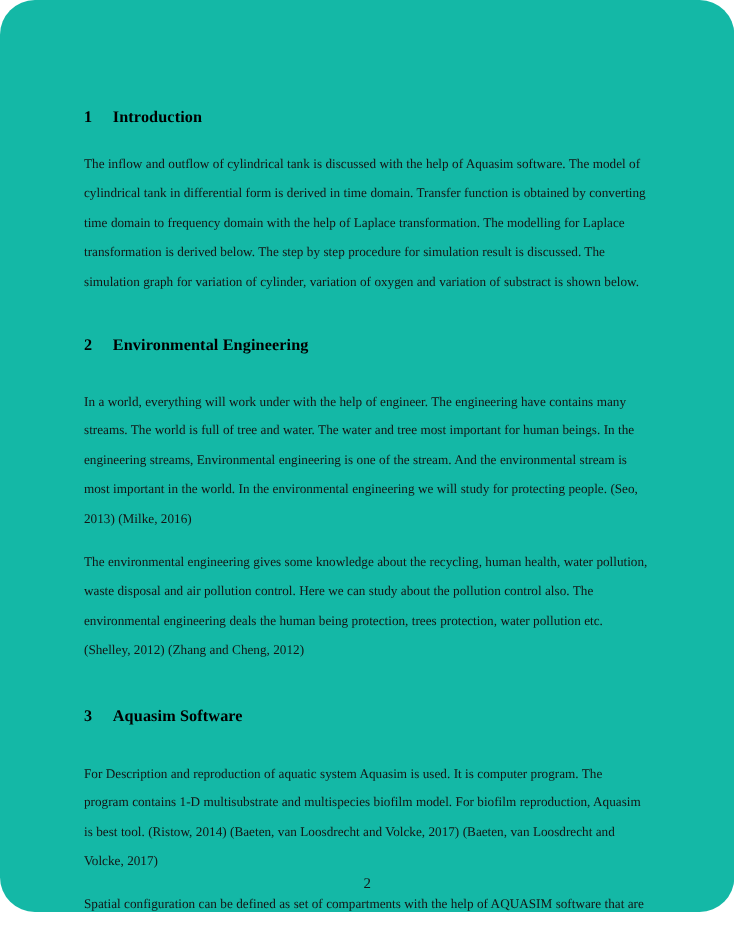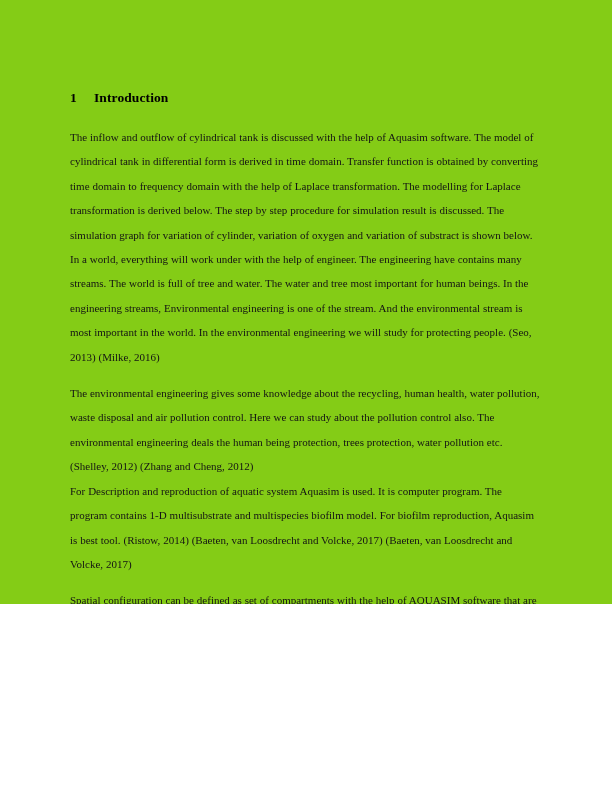--- a/index.html
+++ b/index.html
@@ -3,25 +3,26 @@
 <meta charset="utf-8">
 <style>
   html, body {
     margin: 0;
     padding: 0;
     background: #ffffff;
   }
   .page {
     position: relative;
     width: 612px;
-    height: 604px;
-    background: #84cc16;
+    height: 760px;
+    background: #14b8a6;
     overflow: hidden;
     font-family: "Liberation Serif", "DejaVu Serif", serif;
     color: #0d0d0d;
+    border-radius: 29px;
   }
   .content {
     position: absolute;
     left: 70px;
     top: 88px;
     width: 470px;
   }
   .heading {
     font-size: 13.5px;
     font-weight: bold;
@@ -64,22 +65,28 @@
 <body>
 
 <div class="page">
   <div class="content">
 
     <h2 class="heading heading-1">
       <span class="num">1</span><span>Introduction</span>
     </h2>
     <p class="para last-of-block gap-after">The inflow and outflow of cylindrical tank is discussed with the help of Aquasim software. The model of cylindrical tank in differential form is derived in time domain. Transfer function is obtained by converting time domain to frequency domain with the help of Laplace transformation. The modelling for Laplace transformation is derived below. The step by step procedure for simulation result is discussed. The simulation graph for variation of cylinder, variation of oxygen and variation of substract is shown below.</p>
 
+    <h2 class="heading heading-2">
+      <span class="num">2</span><span>Environmental Engineering</span>
+    </h2>
     <p class="para">In a world, everything will work under with the help of engineer. The engineering have contains many streams. The world is full of tree and water. The water and tree most important for human beings. In the engineering streams, Environmental engineering is one of the stream. And the environmental stream is most important in the world. In the environmental engineering we will study for protecting people. (Seo, 2013) (Milke, 2016)</p>
     <p class="para last-of-block">The environmental engineering gives some knowledge about the recycling, human health, water pollution, waste disposal and air pollution control. Here we can study about the pollution control also. The environmental engineering deals the human being protection, trees protection, water pollution etc. (Shelley, 2012) (Zhang and Cheng, 2012)</p>
 
+    <h2 class="heading heading-3">
+      <span class="num">3</span><span>Aquasim Software</span>
+    </h2>
     <p class="para gap-after">For Description and reproduction of aquatic system Aquasim is used. It is computer program. The program contains 1-D multisubstrate and multispecies biofilm model. For biofilm reproduction, Aquasim is best tool. (Ristow, 2014) (Baeten, van Loosdrecht and Volcke, 2017) (Baeten, van Loosdrecht and Volcke, 2017)</p>
     <p class="para last-of-block">Spatial configuration can be defined as set of compartments with the help of AQUASIM software that are connected each other with the help of links. This can be done with the help of</p>
 
   </div>
 
   <div class="page-number">2</div>
 </div>
 
 </body></html>

